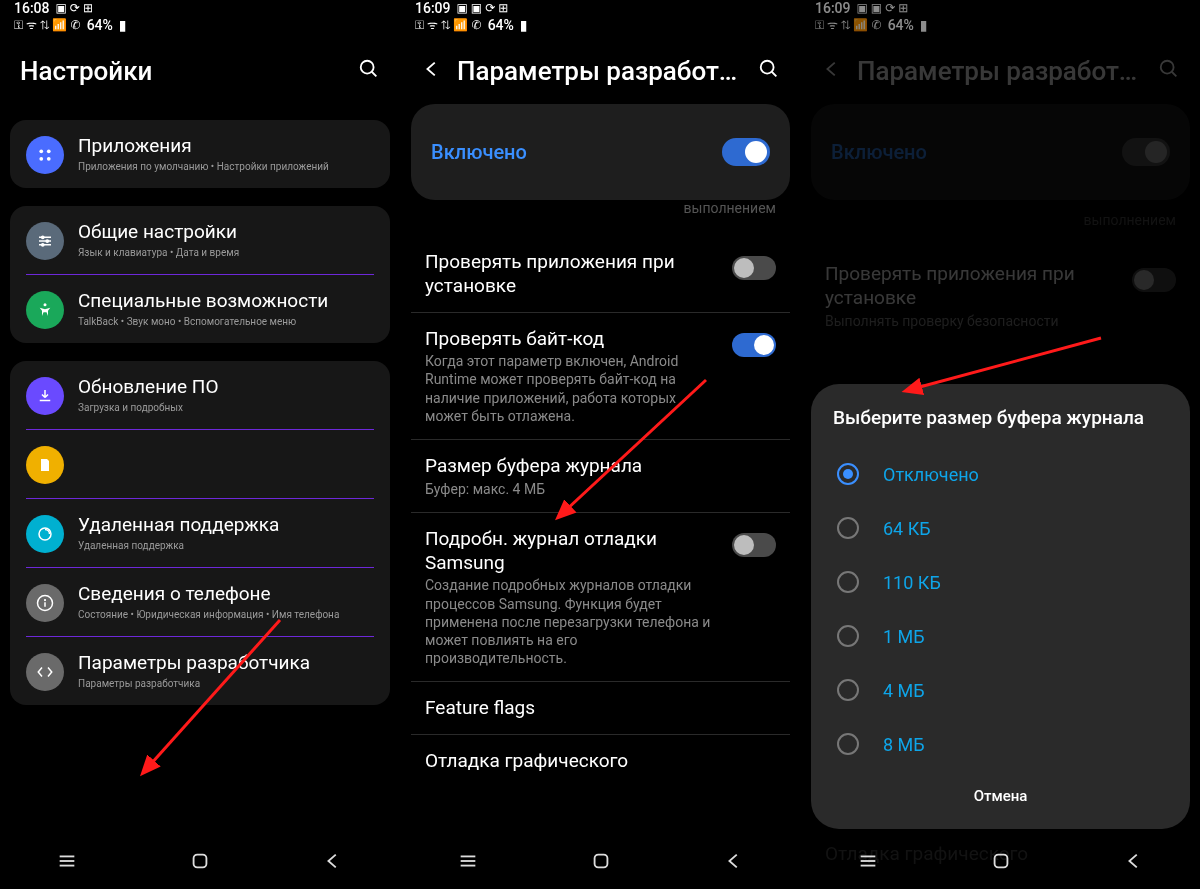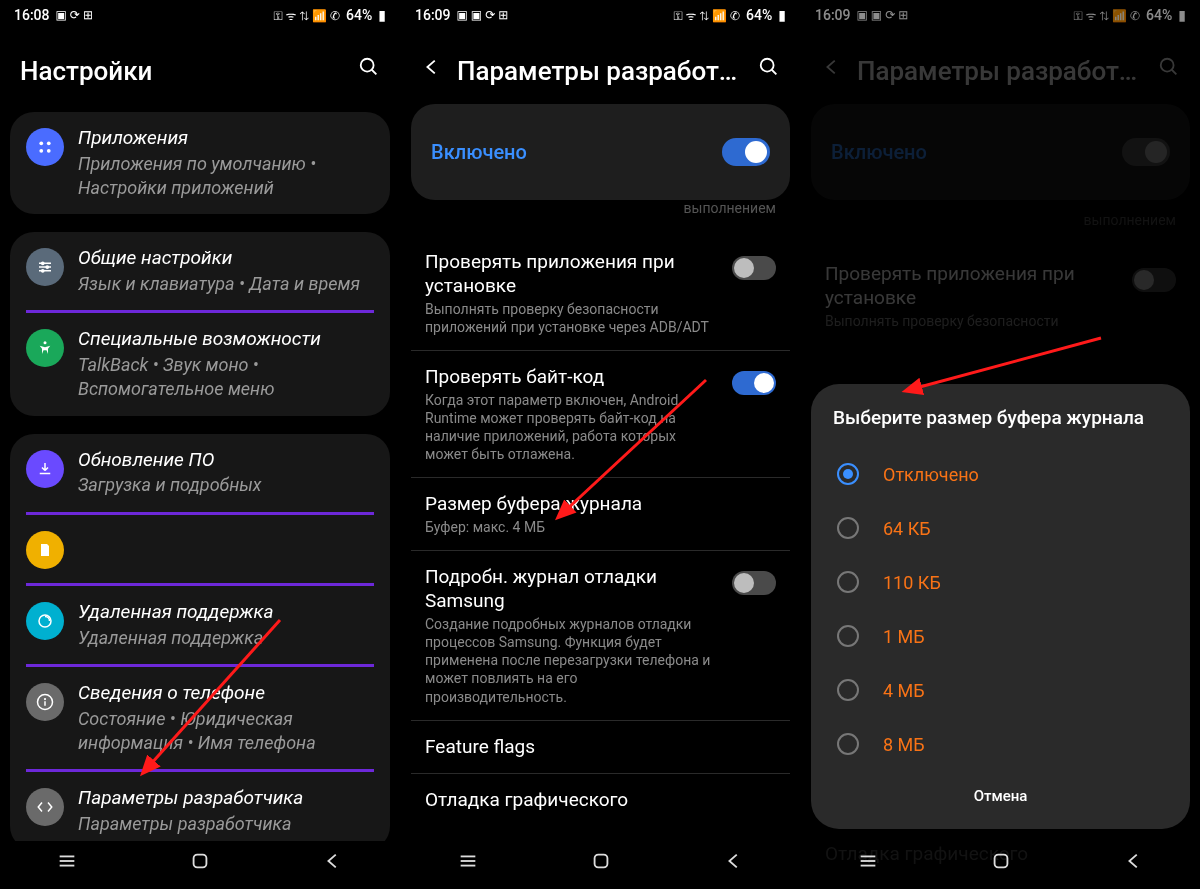--- a/index.html
+++ b/index.html
@@ -17,81 +17,81 @@
     background: #000;
     position: relative;
     display: flex;
     flex-direction: column;
     overflow: hidden;
   }
   .screen + .screen { border-left: 1px solid #000; }
   .statusbar {
     height: 30px;
     display: flex;
-    align-items: center;
+    align-items: flex-start;
     justify-content: space-between;
     padding: 0 14px;
     color: #fff;
     font-size: 14px;
     font-weight: 500;
+    flex-direction: column;
   }
   .statusbar .left, .statusbar .right { display: flex; align-items: center; gap: 6px; }
   .status-icons { display: flex; gap: 4px; font-size: 12px; }
   .header {
     padding: 26px 20px 18px 20px;
     display: flex;
-    align-items: flex-start;
+    align-items: center;
     gap: 14px;
     color: #fff;
   }
   .header .title {
     font-size: 26px;
     font-weight: 500;
     flex: 1;
     color: #fff;
     white-space: nowrap;
     overflow: hidden;
     text-overflow: ellipsis;
   }
   .header .back svg, .header .search svg { width: 22px; height: 22px; }
   .card {
-    margin: 8px 10px 18px 10px;
+    margin: 16px 10px 18px 10px;
     background: #171717;
-    border-radius: 24px;
+    border-radius: 16px;
     overflow: hidden;
-    font-style: italic;
   }
   .enabled-card {
     margin: 0 10px 0 10px;
     background: #1e1e1e;
     border-radius: 24px;
     padding: 34px 20px;
     display: flex;
     align-items: center;
     justify-content: space-between;
   }
   .enabled-card .label { color: #3a8fff; font-size: 20px; font-weight: 500; }
   .row {
     display: flex;
     align-items: flex-start;
     padding: 14px 16px;
     gap: 14px;
   }
-  .row + .row { border-top: 3px solid #6d28d9; margin: 0 16px; padding-left: 0; padding-right: 0; }
+  .row + .row { border-top: 1px solid #6d28d9; margin: 0 16px; padding-left: 0; padding-right: 0; }
   .card .row + .row { margin: 0 16px; }
   .row-icon {
     width: 38px; height: 38px;
     border-radius: 50%;
     display: flex; align-items: center; justify-content: center;
     flex-shrink: 0;
     margin-top: 2px;
   }
   .row-body { flex: 1; min-width: 0; }
   .row-title { color: #fff; font-size: 19px; font-weight: 400; line-height: 1.25; }
-  .row-sub { color: #9a9a9a; font-size: 18px; line-height: 1.35; margin-top: 2px; }
+  .row-sub { color: #9a9a9a; font-size: 10px; line-height: 1.35; margin-top: 2px; }
   .scroll {
     flex: 1;
     overflow: hidden;
     position: relative;
   }
   .dev-list {
     margin: 14px 10px 0 10px;
   }
   .dev-row {
     padding: 14px 14px;
@@ -150,21 +150,21 @@
     padding: 16px 4px;
   }
   .radio {
     width: 22px; height: 22px; border-radius: 50%;
     border: 2px solid #777; position: relative; flex-shrink: 0;
   }
   .radio.selected { border-color: #3a8fff; }
   .radio.selected::after {
     content: ""; position: absolute; inset: 4px; border-radius: 50%; background: #3a8fff;
   }
-  .radio-label { color: #f97316; font-size: 18px; text-align: right; }
+  .radio-label { color: #0ea5e9; font-size: 18px; text-align: right; }
   .sheet-cancel {
     text-align: center; color: #fff; font-size: 15px; font-weight: 500;
     padding: 16px 0 6px 0;
   }
   .arrow {
     position: absolute;
     pointer-events: none;
   }
   .arrow svg { display: block; }
   .faded-top {
@@ -365,21 +365,20 @@
         <div class="knob"></div>
       </div>
   </div>
 
   <div class="scroll">
     <div class="faded-top">выполнением</div>
     <div class="dev-list">
       <div class="dev-row">
         <div class="dev-body">
           <div class="dev-title">Проверять приложения при установке</div>
-          <div class="dev-sub">Выполнять проверку безопасности приложений при установке через ADB/ADT</div>
         </div>
         <div class="toggle off">
             <div class="knob"></div>
           </div>
       </div>
       <div class="dev-row">
         <div class="dev-body">
           <div class="dev-title">Проверять байт-код</div>
           <div class="dev-sub">Когда этот параметр включен, Android Runtime может проверять байт-код на наличие приложений, работа которых может быть отлажена.</div>
         </div>

